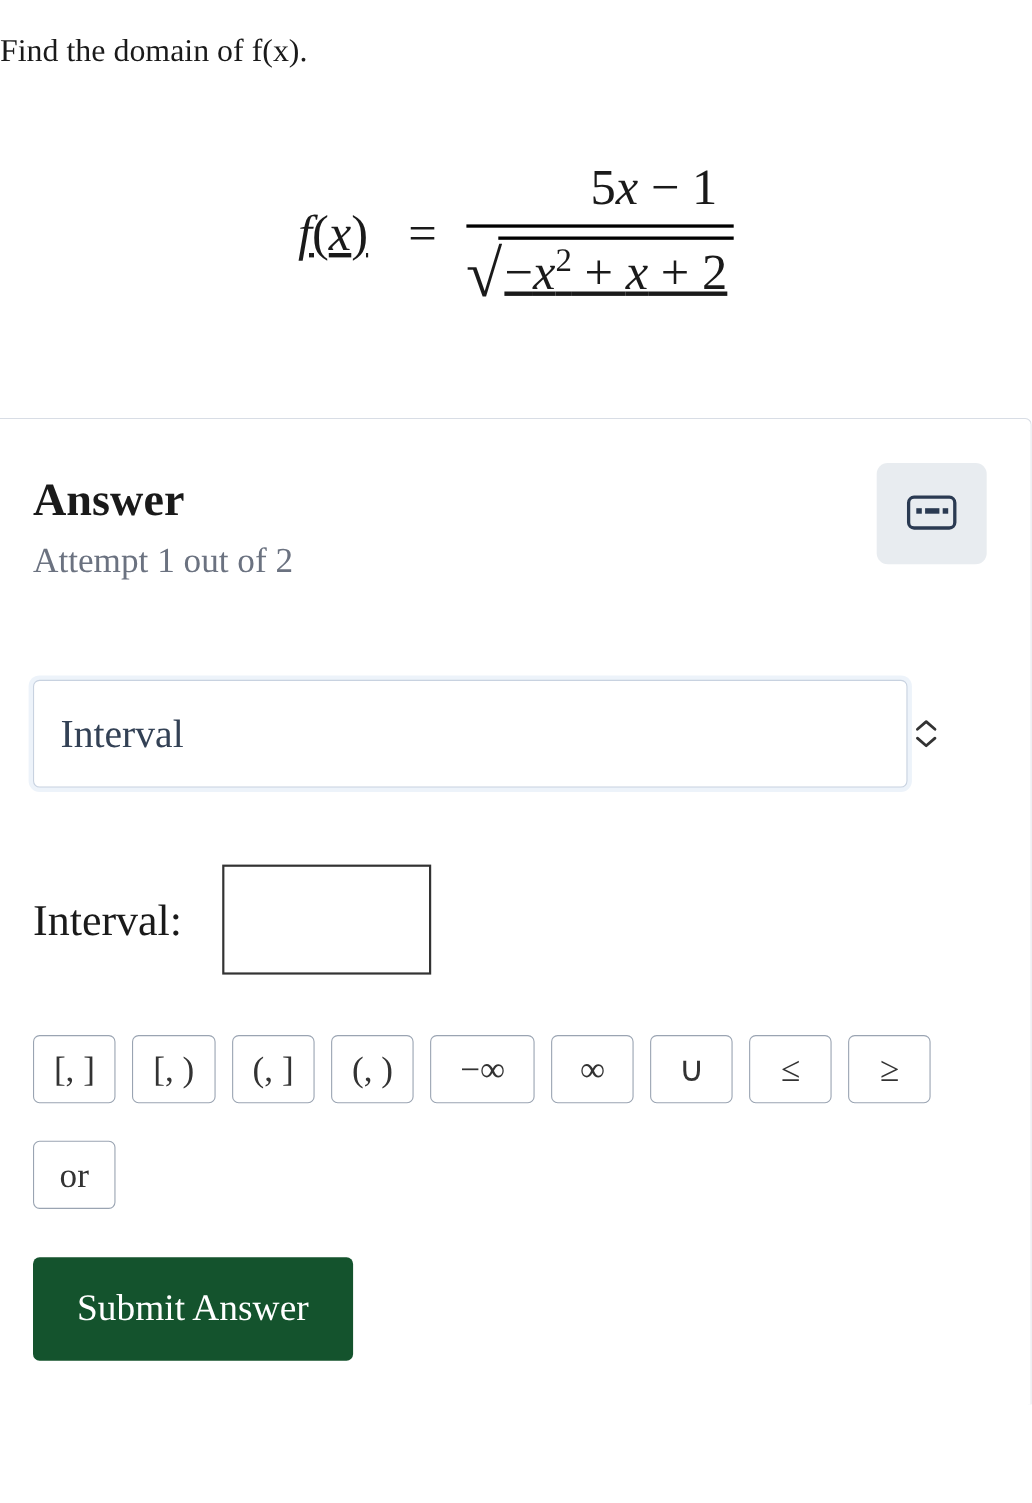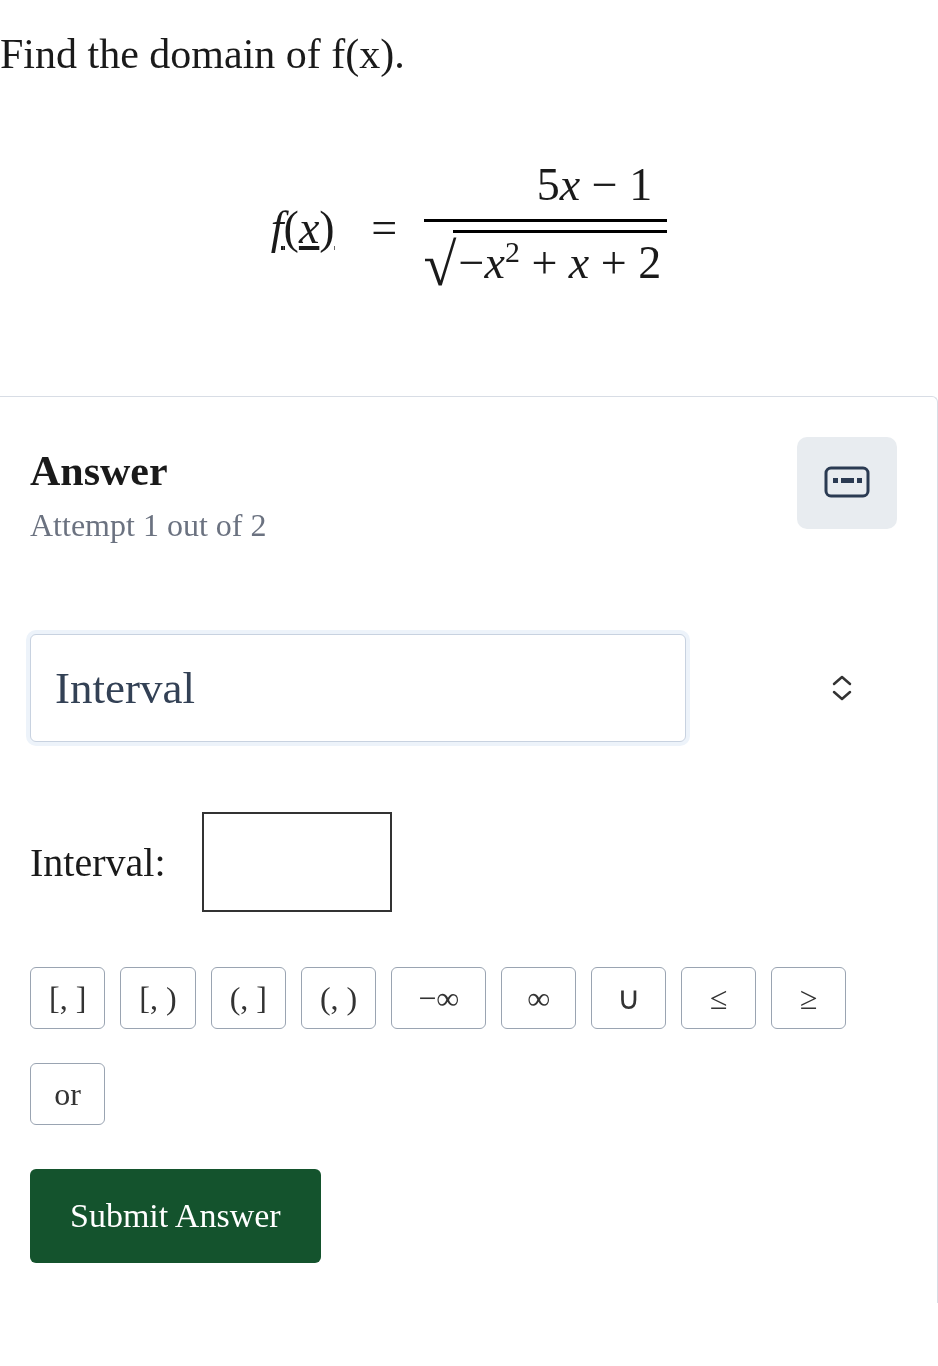--- a/index.html
+++ b/index.html
@@ -11,21 +11,21 @@
       font-family: Georgia, 'Times New Roman', serif;
       background: #fff;
       width: 938px;
       height: 1366px;
       color: #1a1a1a;
     }
     .question-section {
       padding: 30px 0px 60px 0px;
     }
     .question-text {
-      font-size: 42px;
+      font-size: 29px;
       color: #1a1a1a;
       margin-bottom: 60px;
       padding-left: 0px;
     }
     .equation {
       font-size: 46px;
       text-align: center;
       font-style: italic;
       font-family: 'Times New Roman', serif;
       padding: 20px 0 40px 0;
@@ -70,20 +70,21 @@
       font-size: 60px;
       line-height: 0.8;
       font-style: normal;
       margin-right: -4px;
     }
     .radicand {
       border-top: 3px solid #000;
       padding: 2px 6px 0 6px;
       display: inline-block;
       font-style: normal;
+      text-decoration: underline;
     }
     .radicand .var {
       font-style: italic;
     }
     .sup {
       font-size: 0.65em;
       vertical-align: super;
       font-style: normal;
     }
     .answer-panel {
@@ -129,23 +130,23 @@
       font-size: 40px;
       color: #1a1a1a;
       margin-bottom: 18px;
       font-family: Georgia, serif;
     }
     .select-wrap {
       position: relative;
       margin-bottom: 70px;
     }
     .answer-type-select {
-      width: 656px;
+      width: 795px;
       padding: 28px 24px;
-      font-size: 45px;
+      font-size: 36px;
       font-family: Georgia, serif;
       color: #334155;
       border: 1px solid #c8d2e0;
       border-radius: 6px;
       background: #fff;
       box-shadow: 0 0 0 4px #edf3fa;
       appearance: none;
       cursor: pointer;
     }
     .select-arrows {

